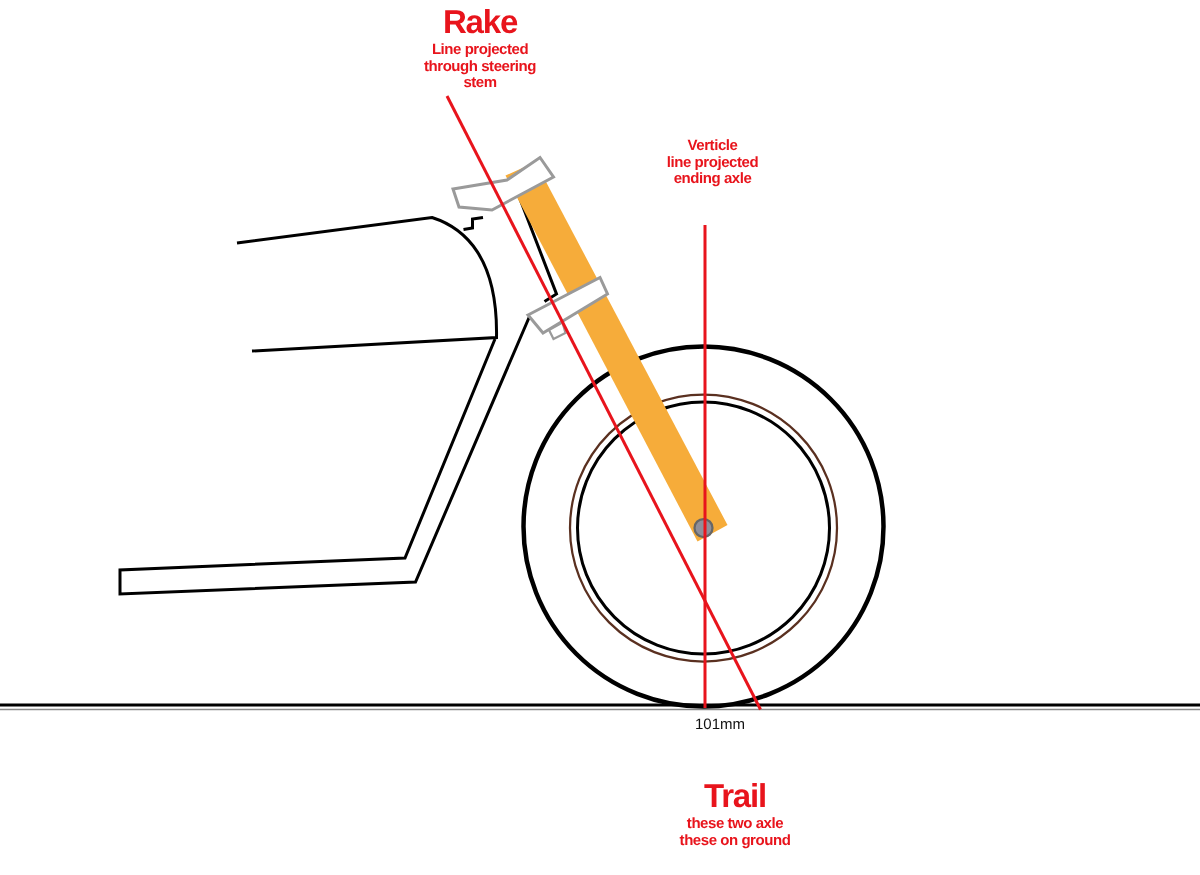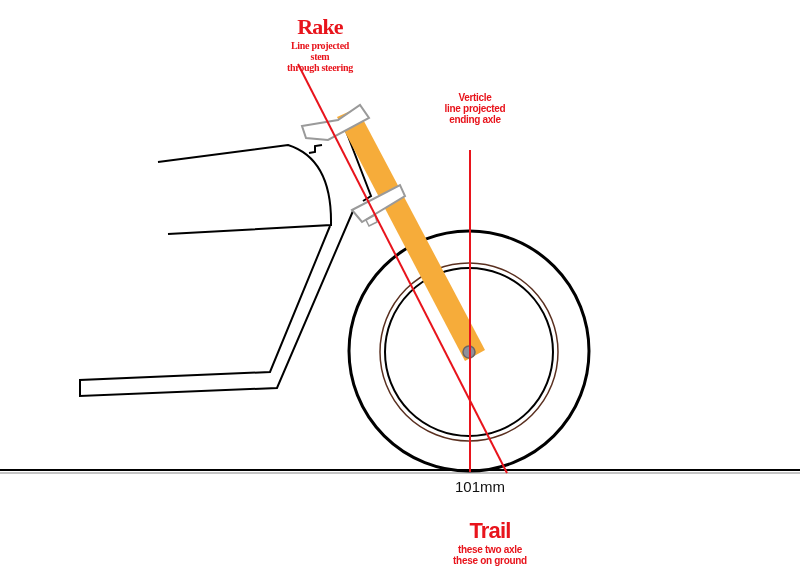--- a/index.html
+++ b/index.html
@@ -1,24 +1,24 @@
 <!DOCTYPE html>
 <html><head>
 <meta charset="utf-8">
 <style>
   html, body { margin: 0; padding: 0; background: #ffffff; }
   body { width: 800px; height: 583px; position: relative; overflow: hidden; font-family: "Liberation Sans", sans-serif; }
   #diagram { position: absolute; left: 0; top: 0; width: 800px; height: 583px; }
   .lbl { position: absolute; color: #e8141c; font-weight: bold; text-align: center; line-height: 1.12; letter-spacing: -0.3px; }
   .title { font-size: 22px; letter-spacing: -0.8px; }
   .sub { font-size: 10px; }
-  #rake-label { left: 245px; top: 15px; width: 150px; font-family: Liberation Serif, serif; }
+  #rake-label { left: 245px; top: 3px; width: 150px; }
   #verticle-label { left: 405px; top: 92px; width: 140px; }
   #trail-label { left: 410px; top: 507px; width: 160px; margin-top: 12px; }
-  #measure { position: absolute; left: 450px; top: 478px; width: 60px; text-align: center; font-size: 15px; color: #111; font-family: "Liberation Sans", sans-serif; }
+  #measure { position: absolute; left: 450px; top: 478px; width: 60px; text-align: center; font-size: 10px; color: #111; font-family: "Liberation Sans", sans-serif; }
 </style>
 </head>
 <body>
 
 <svg id="diagram" viewBox="0 0 800 583" xmlns="http://www.w3.org/2000/svg">
 
   <g>
     <line x1="0" y1="470" x2="800" y2="470" stroke="#000" stroke-width="2"></line>
     <line x1="0" y1="473" x2="800" y2="473" stroke="#8a8a8a" stroke-width="1"></line>
   </g>
@@ -57,22 +57,22 @@
 
   <circle cx="469" cy="352" r="6" fill="#8f8f9a" stroke="#666" stroke-width="1.5"></circle>
 
   <line x1="298" y1="64" x2="507" y2="473" stroke="#e8141c" stroke-width="2"></line>
   <line x1="470" y1="150" x2="470" y2="472" stroke="#e8141c" stroke-width="2"></line>
 </svg>
 
 <div id="rake-label" class="lbl">
   <div class="title">Rake</div>
   <div class="sub">Line projected</div>
+  <div class="sub">through steering</div>
   <div class="sub">stem</div>
-  <div class="sub">through steering</div>
 </div>
 
 <div id="verticle-label" class="lbl">
   <div class="sub">Verticle</div>
   <div class="sub">line projected</div>
   <div class="sub">ending axle</div>
 </div>
 
 <div id="measure">101mm</div>
 

